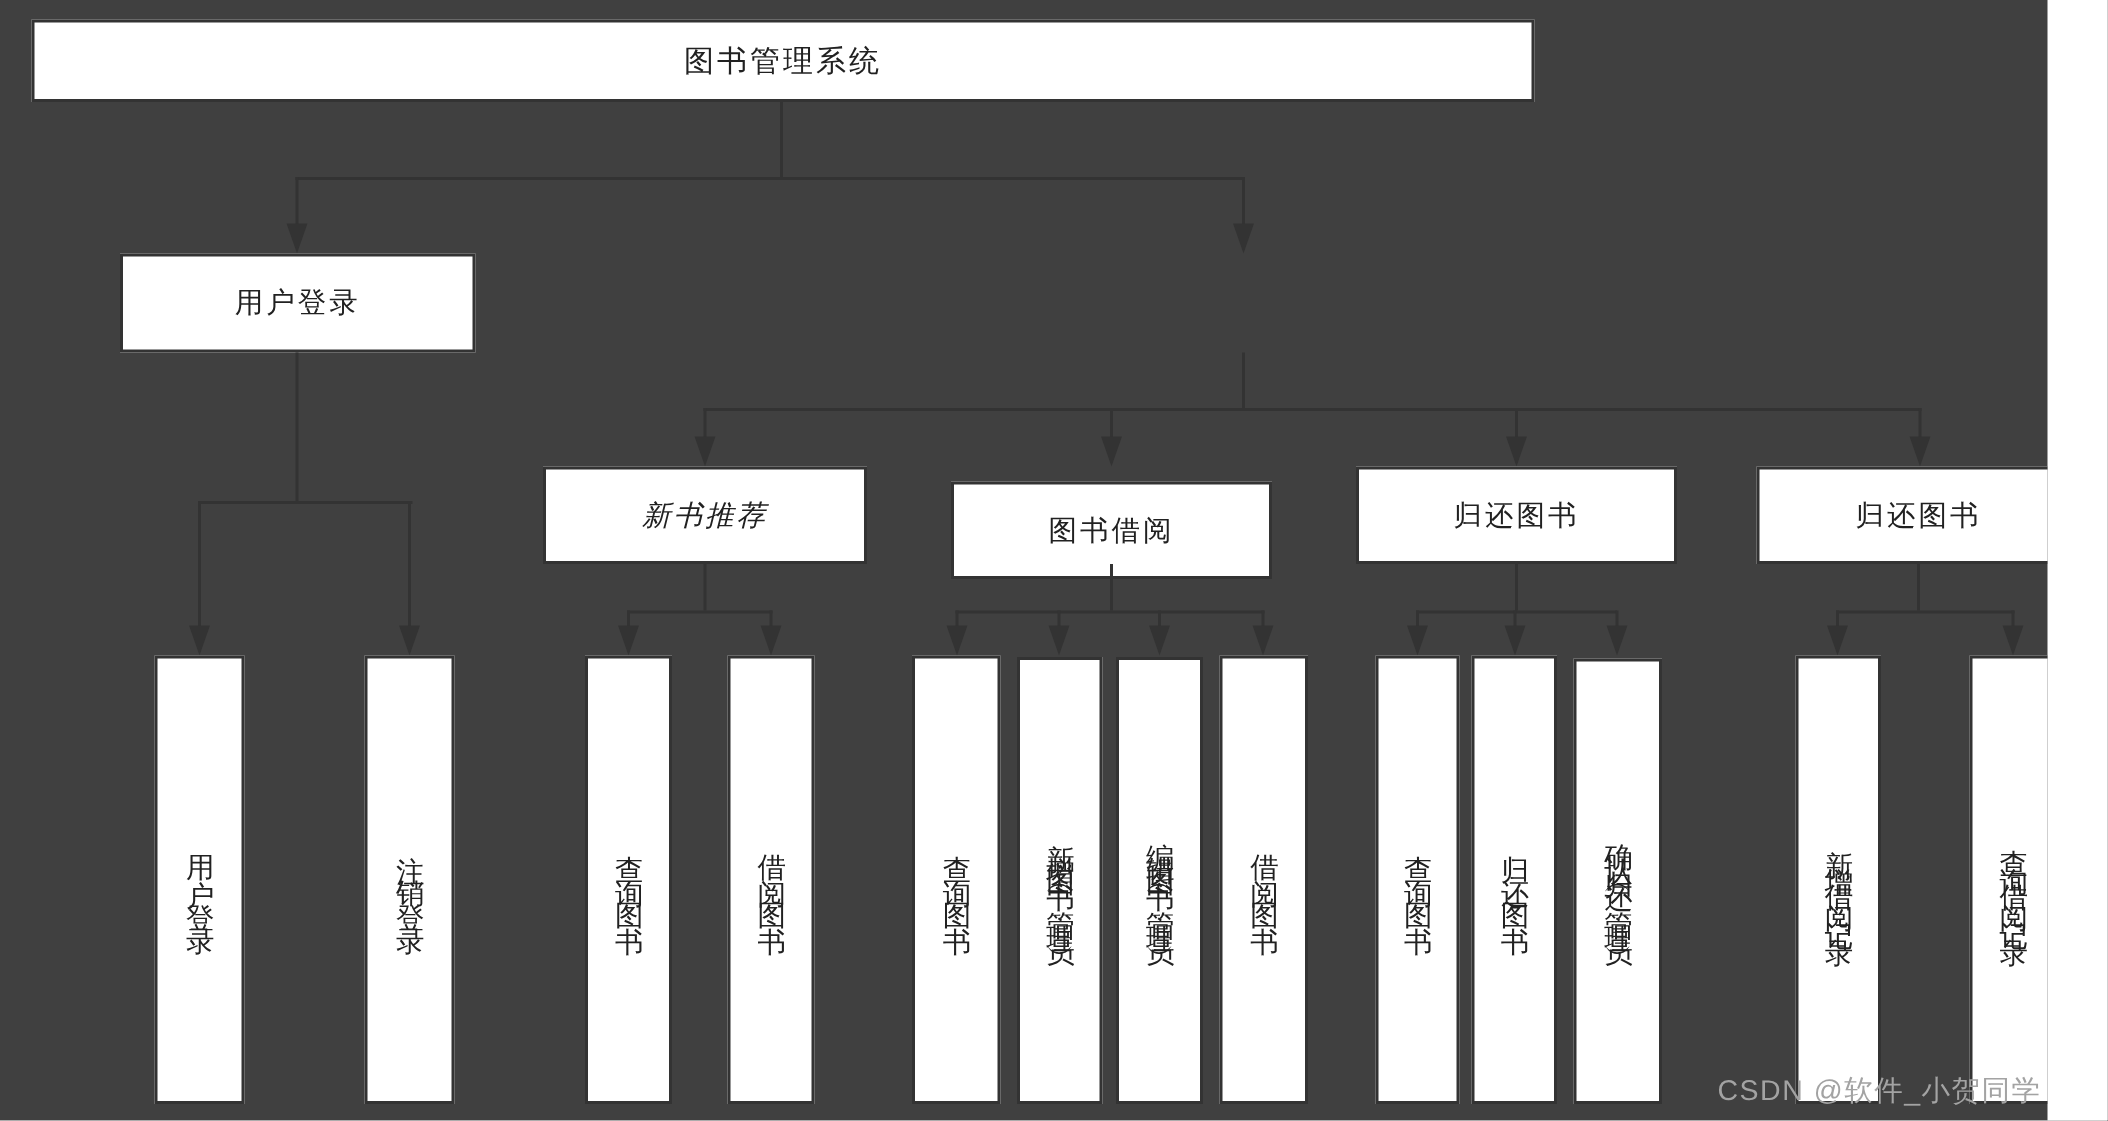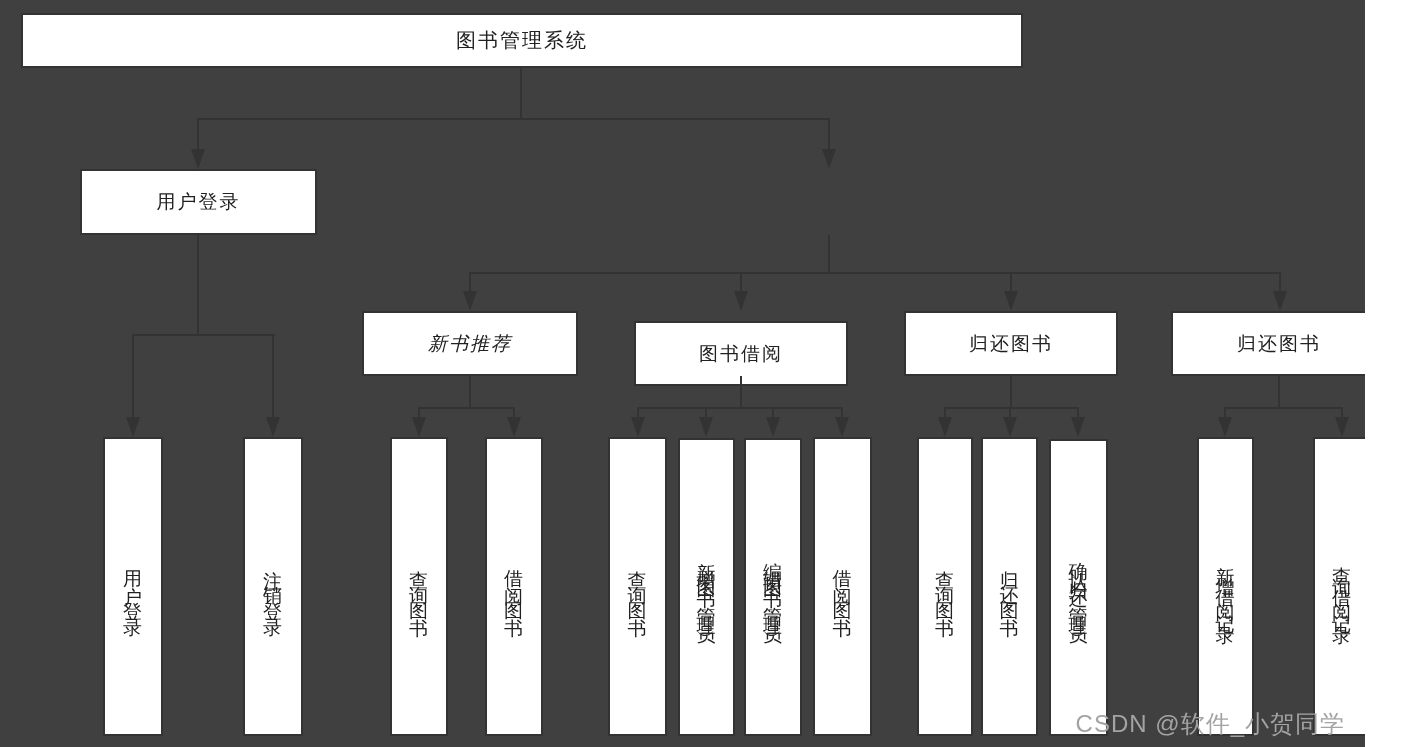--- a/index.html
+++ b/index.html
@@ -42,22 +42,22 @@
   .hl{height:2px;}
   .vl{width:2px;}
   .arw{
     position:absolute;width:0;height:0;
     border-left:7px solid transparent;
     border-right:7px solid transparent;
     border-top:20px solid var(--line);
   }
   .watermark{
     position:absolute;
-    right:20px;bottom:7px;
-    font-size:24px;
+    right:4px;bottom:7px;
+    font-size:19px;
     color:var(--wm);
     letter-spacing:1px;
     white-space:nowrap;
   }
 </style>
 </head>
 <body>
 
 <div id="canvas">
 

